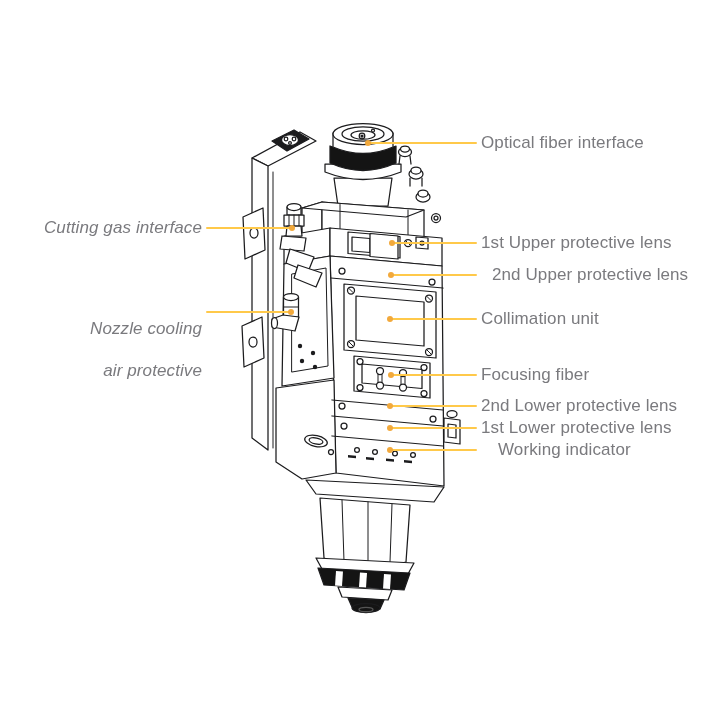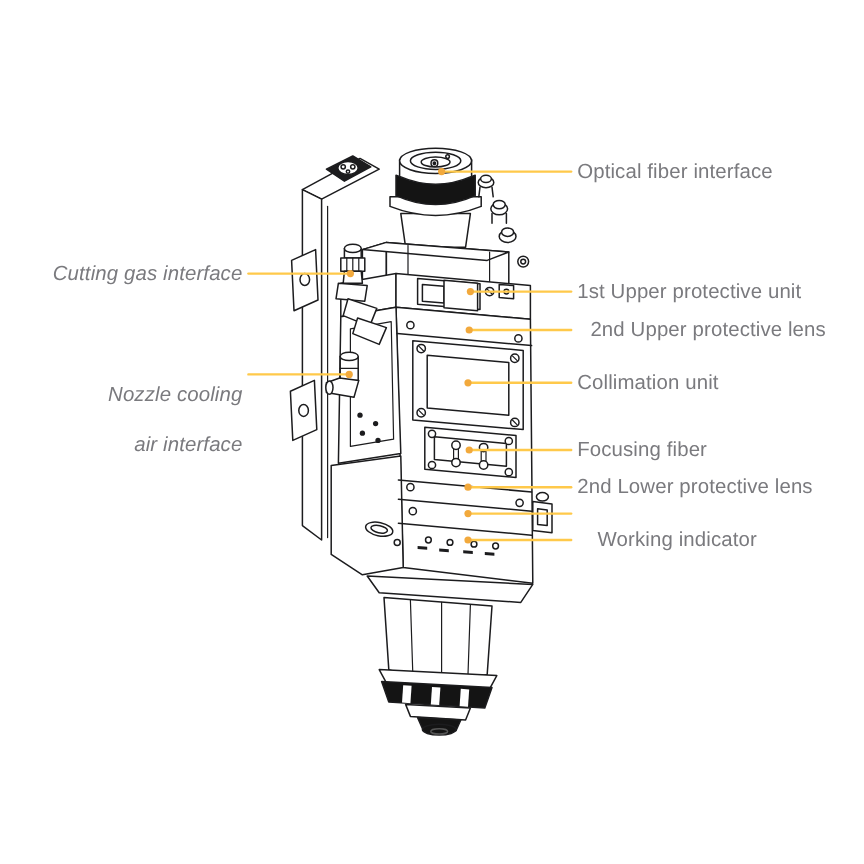--- a/index.html
+++ b/index.html
@@ -216,31 +216,32 @@
       <circle cx="390" cy="406" r="3"></circle>
       <circle cx="390" cy="428" r="3"></circle>
       <circle cx="390" cy="450" r="3"></circle>
     </g>
   </svg>
 
   <div class="lbl" style="left:481px;top:133px">Optical fiber interface</div>
 
   <div class="lbl ra" style="right:518px;top:218px">Cutting gas interface</div>
 
-  <div class="lbl" style="left:481px;top:233px">1st Upper protective unit</div>
+  <div class="lbl" style="left:481px;top:233px">1st Upper protective lens</div>
 
   <div class="lbl" style="left:492px;top:265px">2nd Upper protective lens</div>
 
   <div class="lbl ra" style="right:518px;top:296px">
     <span class="ln">Nozzle cooling</span>
-    <span class="ln">air interface</span>
+    <span class="ln">air protective</span>
   </div>
 
   <div class="lbl" style="left:481px;top:309px">Collimation unit</div>
 
   <div class="lbl" style="left:481px;top:365px">Focusing fiber</div>
 
   <div class="lbl" style="left:481px;top:396px">2nd Lower protective lens</div>
 
+  <div class="lbl" style="left:481px;top:418px">1st Lower protective lens</div>
 
   <div class="lbl" style="left:498px;top:440px">Working indicator</div>
 
 </div>
 
 </body></html>

